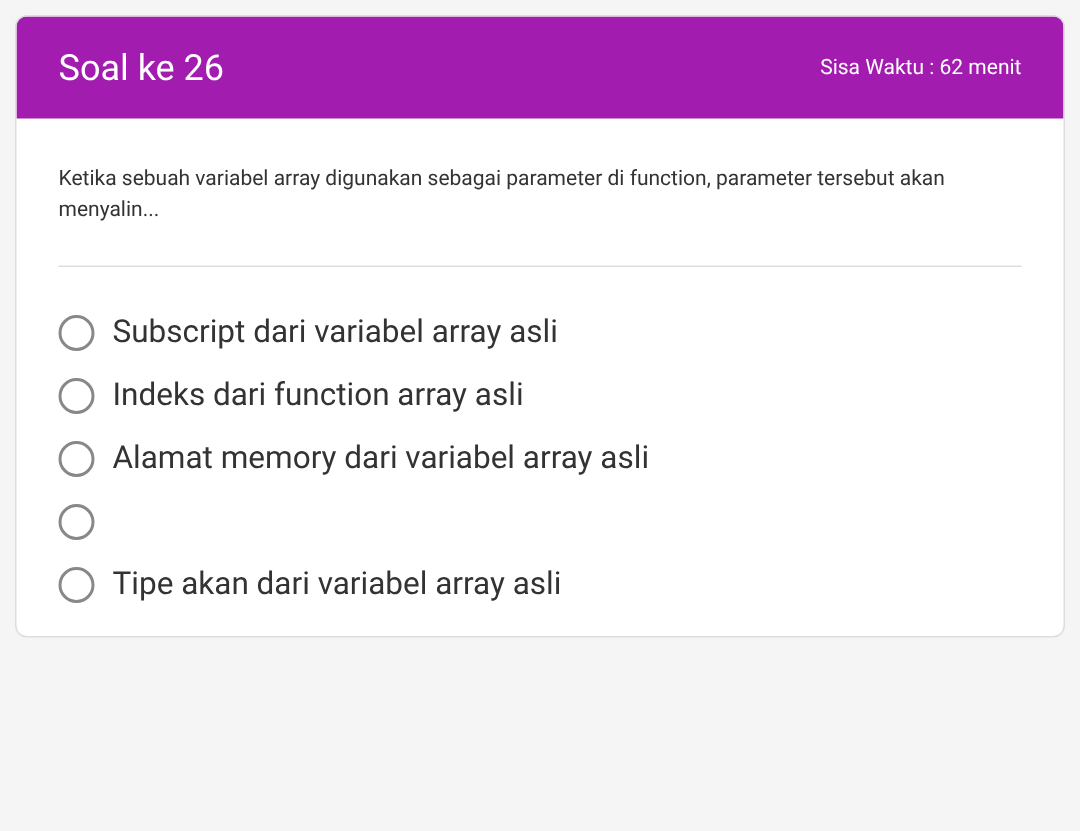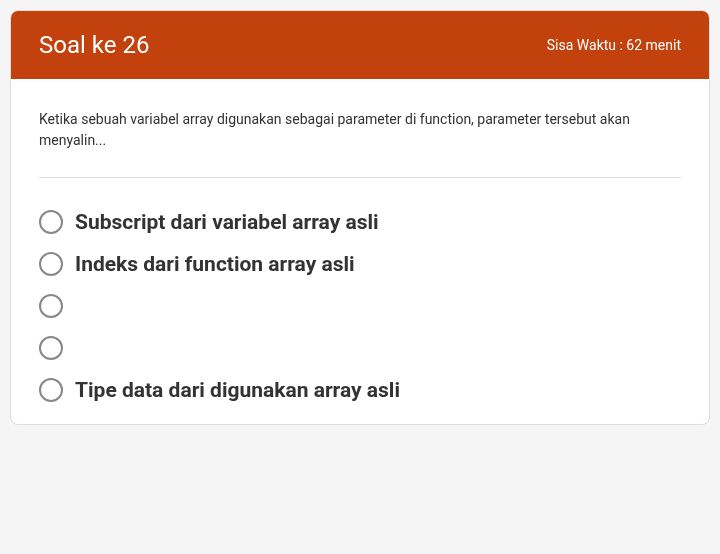--- a/index.html
+++ b/index.html
@@ -14,21 +14,21 @@
     }
     .quiz-card {
       background: #fff;
       border-radius: 8px;
       overflow: hidden;
       width: 700px;
       margin: 0 auto;
       border: 1px solid #ddd;
     }
     .quiz-header {
-      background: #c2410c;
+      background: #a21caf;
       color: #fff;
       padding: 20px 28px;
       display: flex;
       justify-content: space-between;
       align-items: center;
     }
     .quiz-title {
       font-size: 24px;
       font-weight: 400;
     }
@@ -53,21 +53,20 @@
     .options {
       display: flex;
       flex-direction: column;
       gap: 18px;
     }
     .option {
       display: flex;
       align-items: center;
       gap: 12px;
       cursor: pointer;
-      font-weight: bold;
     }
     .radio-circle {
       width: 24px;
       height: 24px;
       border: 2px solid #888;
       border-radius: 50%;
       flex-shrink: 0;
     }
     .option-label {
       font-size: 21px;
@@ -89,23 +88,24 @@
       <div class="option">
         <span class="radio-circle"></span>
         <span class="option-label">Subscript dari variabel array asli</span>
       </div>
       <div class="option">
         <span class="radio-circle"></span>
         <span class="option-label">Indeks dari function array asli</span>
       </div>
       <div class="option">
         <span class="radio-circle"></span>
+        <span class="option-label">Alamat memory dari variabel array asli</span>
       </div>
       <div class="option">
         <span class="radio-circle"></span>
       </div>
       <div class="option">
         <span class="radio-circle"></span>
-        <span class="option-label">Tipe data dari digunakan array asli</span>
+        <span class="option-label">Tipe akan dari variabel array asli</span>
       </div>
     </div>
   </div>
 </div>
 
 </body></html>

